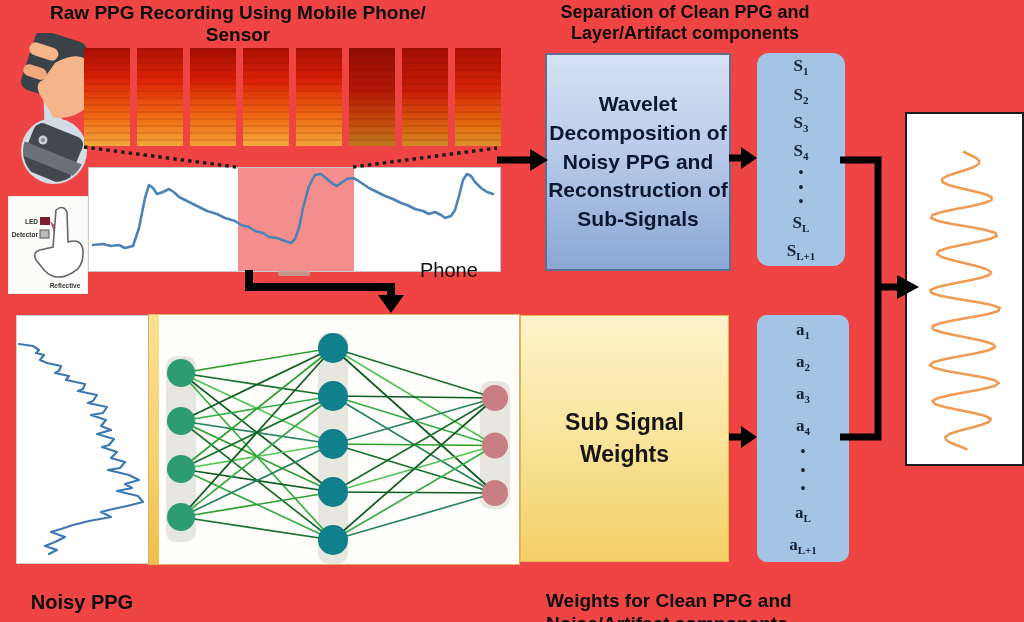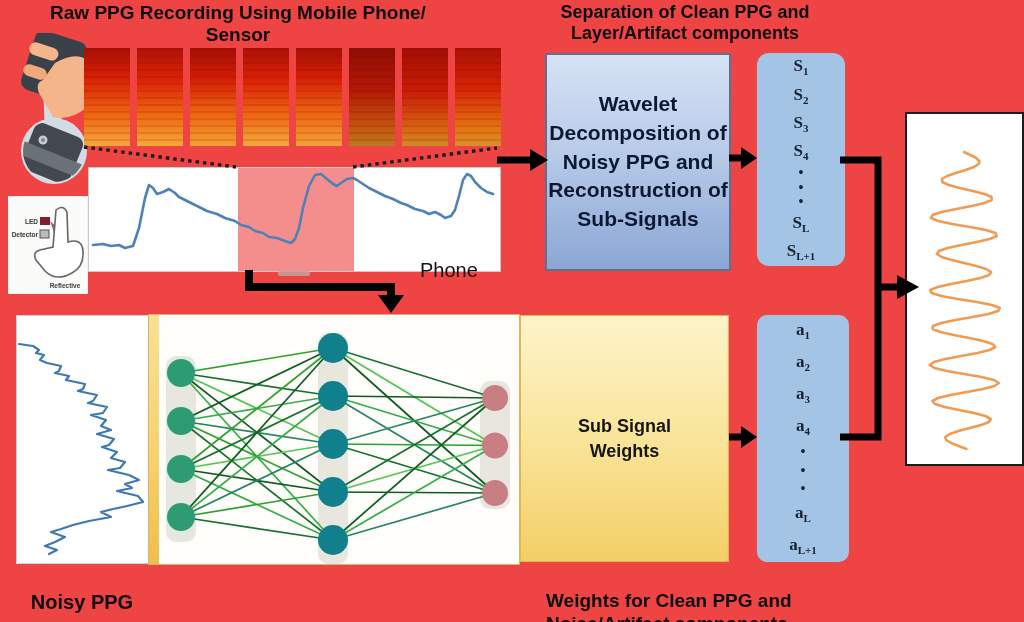--- a/index.html
+++ b/index.html
@@ -39,21 +39,21 @@
   .denoised-box{left:905px;top:112px;width:115px;height:350px;border:2px solid #1c1c1c;background:#fff;}
   .noisy-box{left:16px;top:315px;width:131px;height:247px;border:1.5px solid #cfcfcf;background:#fff;}
   .nn-box{left:148px;top:314px;width:370px;height:249px;border:1.5px solid #ddb268;background:#fffefb;}
   .nn-strip-left{position:absolute;left:0;top:0;width:10px;height:100%;
       background:linear-gradient(180deg,#f9e193 0%,#f6d272 55%,#eebf49 100%);}
   .nn-caption{position:absolute;left:0;top:2px;width:100%;text-align:center;
       font-family:"Liberation Serif", serif;font-weight:bold;font-size:13.5px;color:#29211f;}
   .weights-box{left:520px;top:315px;width:207px;height:245px;border:1.5px solid #e2b84e;
       background:linear-gradient(180deg,#fdf4cb 0%,#f9e49a 50%,#f3cf66 100%);
       display:flex;align-items:center;justify-content:center;text-align:center;}
-  .weights-box span{font-weight:bold;font-size:18px;line-height:1.35;color:#151515;}
+  .weights-box span{font-weight:bold;font-size:23px;line-height:1.35;color:#151515;}
   .noisy-label{left:20px;top:570px;width:124px;text-align:center;}
   .model-label{left:150px;top:570px;width:368px;text-align:center;}
   .weights-heading{left:546px;top:570px;width:310px;text-align:left;}
   .illegible-mark{left:278px;top:271px;width:32px;height:5px;background:#c0a39a;border-radius:2px;opacity:.85;}
   svg{display:block;}
   .overlay{left:0;top:0;pointer-events:none;z-index:60;}
 </style>
 </head>
 <body>
 

